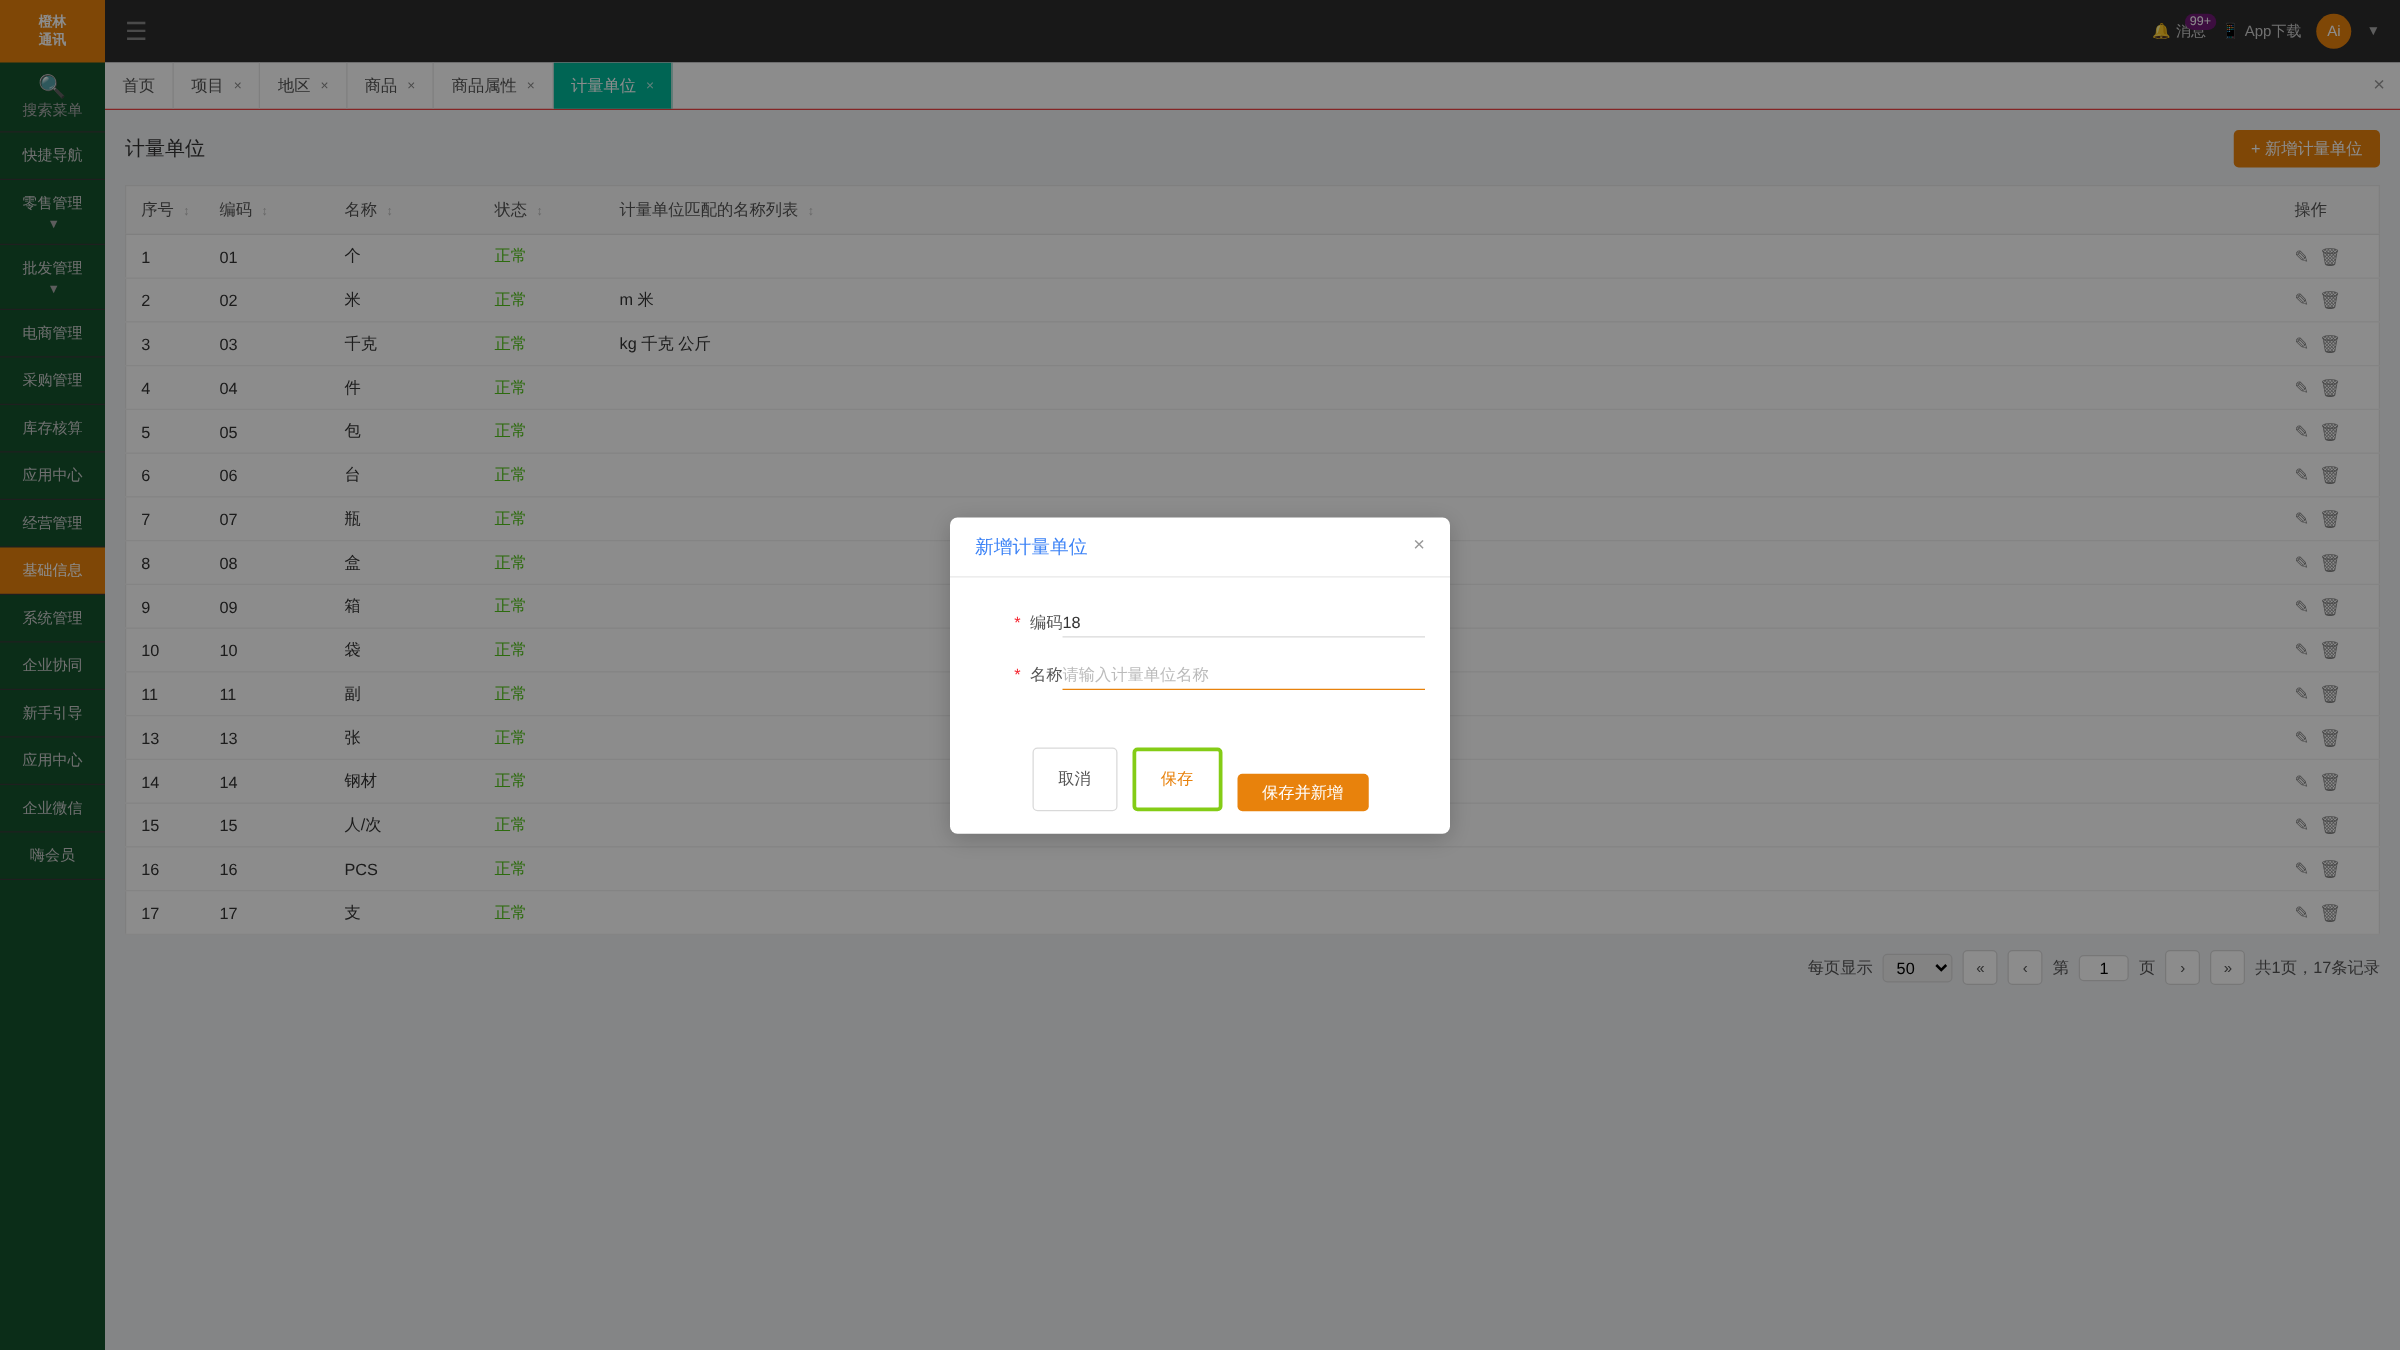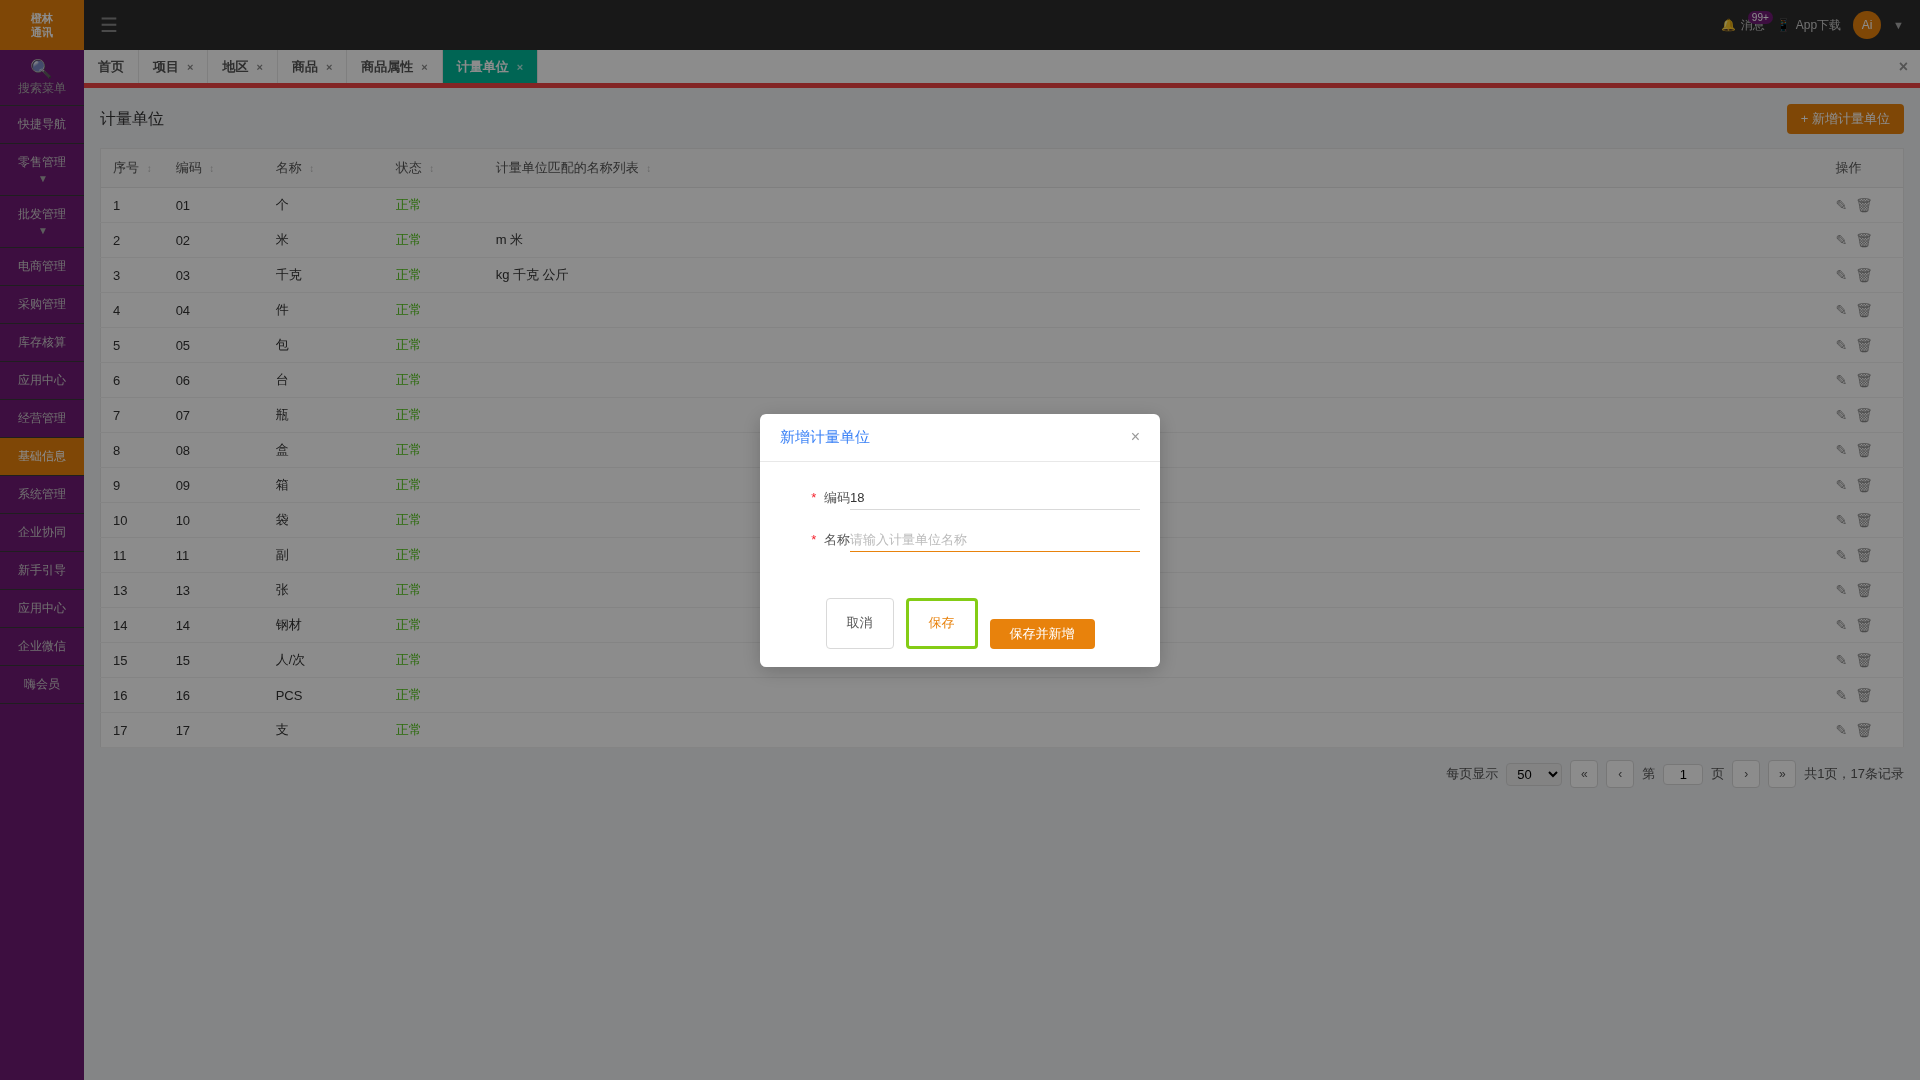--- a/index.html
+++ b/index.html
@@ -1,21 +1,21 @@
 <!DOCTYPE html>
 <html><head>
   <meta charset="utf-8">
   <style>
     * { box-sizing: border-box; margin: 0; padding: 0; }
     body { font-family: "Microsoft YaHei", "PingFang SC", sans-serif; font-size: 13px; background: #f0f2f5; display: flex; height: 1080px; overflow: hidden; }
 
     
     .sidebar {
       width: 84px;
-      background: #701a75;
+      background: #14532d;
       display: flex;
       flex-direction: column;
       align-items: center;
       flex-shrink: 0;
     }
     .sidebar-logo {
       width: 84px;
       height: 50px;
       background: #e8820c;
       display: flex;
@@ -116,24 +116,23 @@
       font-size: 11px;
     }
 
     
     .tab-bar {
       height: 38px;
       background: #fff;
       display: flex;
       align-items: center;
       padding: 0;
-      border-bottom: 5px solid #ef4444;
+      border-bottom: 1px solid #ef4444;
       flex-shrink: 0;
       overflow: hidden;
-      font-weight: bold;
     }
     .tab-item {
       height: 38px;
       display: flex;
       align-items: center;
       padding: 0 14px;
       font-size: 13px;
       cursor: pointer;
       border-right: 1px solid #e8e8e8;
       white-space: nowrap;

